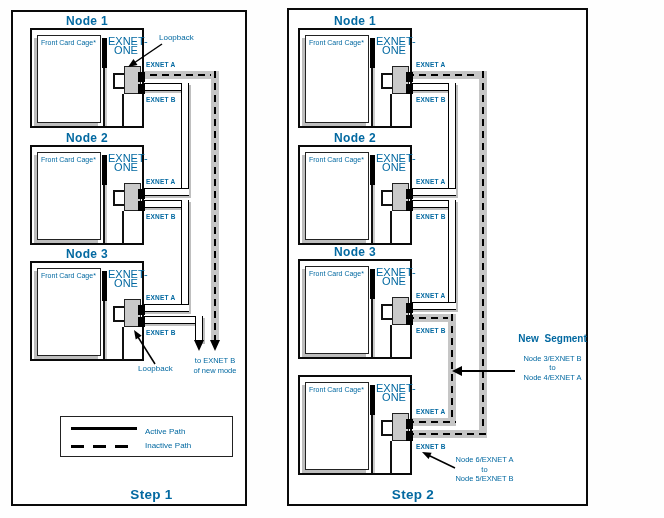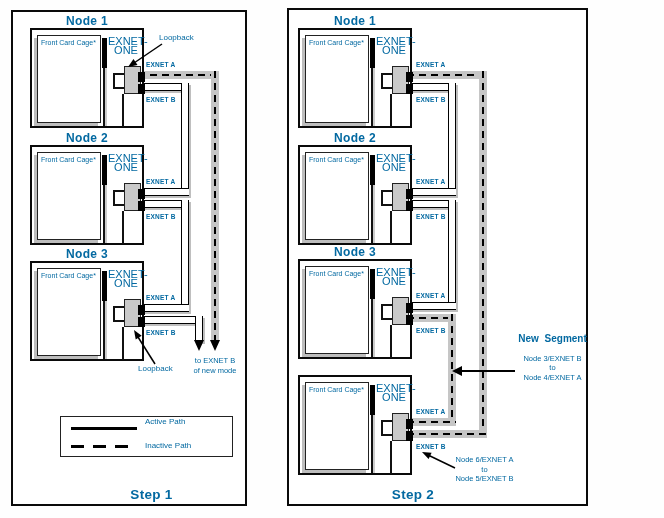--- a/index.html
+++ b/index.html
@@ -138,21 +138,21 @@
   </svg>
 
   <div class="small-text center" style="left:184px;top:356px;width:62px;">
     <div>to EXNET B</div>
     <div>of new mode</div>
   </div>
 
 
   <div class="legend-box">
     <div class="legend-solid"></div>
-    <span class="legend-label" style="top:0;">Active Path</span>
+    <span class="legend-label" style="top:10px;">Active Path</span>
     <div class="legend-dash"></div>
     <span class="legend-label" style="top:24px;">Inactive Path</span>
   </div>
 
   <div class="step" style="left:11px;top:487px;width:281px;">Step 1</div>
 
   <div class="panel" id="panel2"></div>
 
   <div class="dh" style="left:407px;top:71px;width:80px;"></div>
   <div class="dv" style="left:479px;top:71px;height:367px;"></div>

